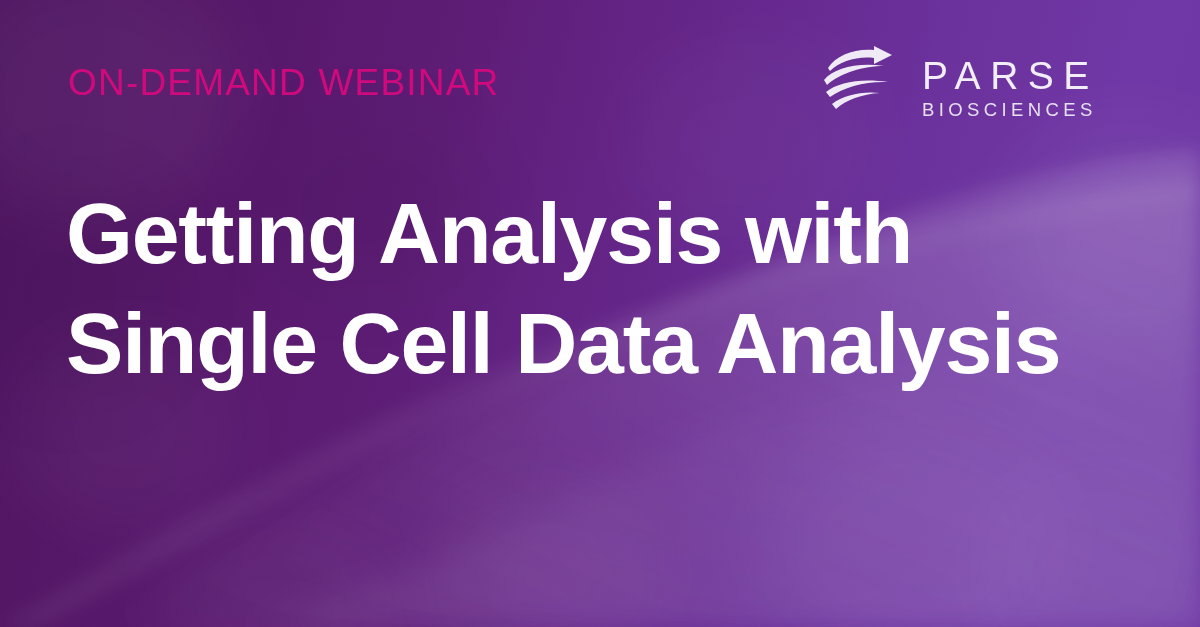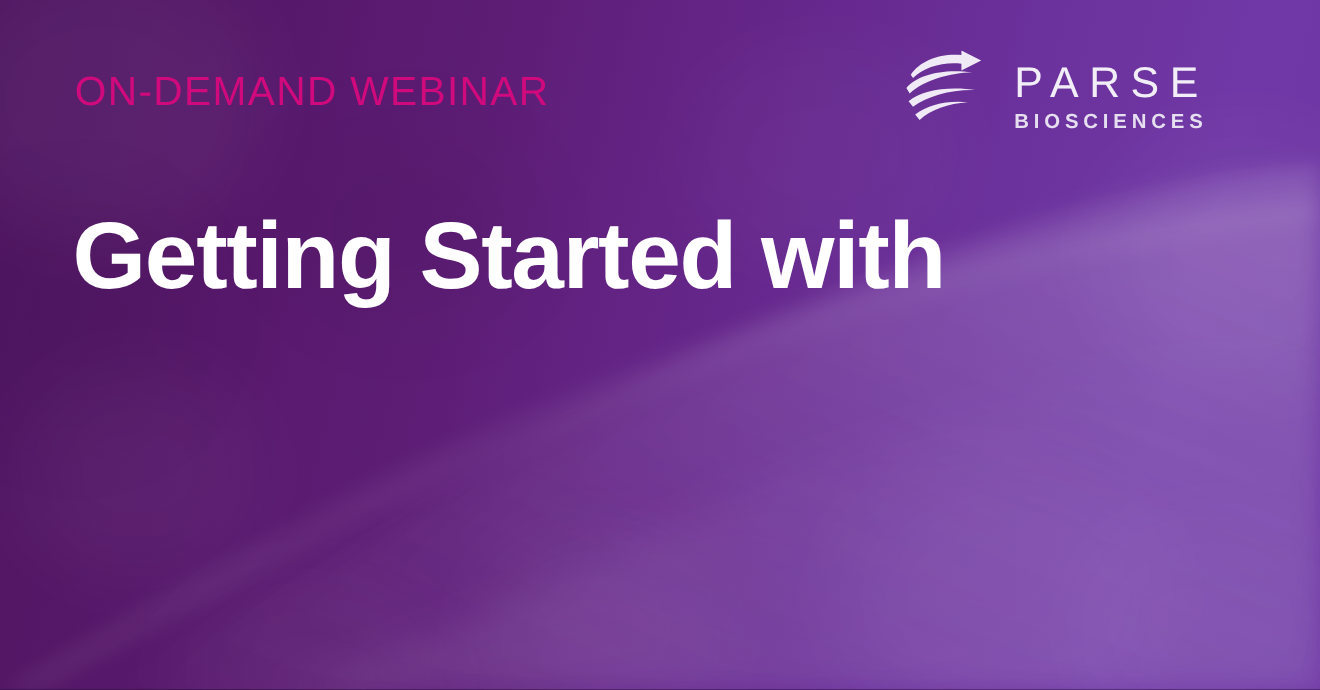--- a/index.html
+++ b/index.html
@@ -110,21 +110,21 @@
     font-weight: 400;
     letter-spacing: 9.5px;
     line-height: 44px;
     text-align: left;
     white-space: nowrap;
   }
   .logo-sub {
     display: block;
     color: #e6dff0;
     font-size: 18.5px;
-    font-weight: 700;
+    font-weight: 400;
     letter-spacing: 4.4px;
     line-height: 24px;
     text-align: left;
     white-space: nowrap;
   }
 </style>
 </head>
 <body>
 
 <div id="banner">
@@ -168,21 +168,22 @@
     </defs>
     <path d="M1200,150 C980,168 700,270 430,430 C300,505 190,575 90,627 L1200,627 Z" fill="url(#swA)" filter="url(#blurA)"></path>
     <path d="M1200,176 C960,196 680,300 420,455 C300,525 190,590 110,627 L1200,627 Z" fill="url(#swB)" filter="url(#blurB)"></path>
     <path d="M1200,300 C1000,320 760,400 520,520 C410,572 320,610 250,627 L1200,627 Z" fill="url(#swC)" filter="url(#blurB)"></path>
     <path d="M0,627 C140,540 340,430 560,340 C800,244 1020,196 1200,180 L1200,200 C1030,218 820,266 590,360 C370,450 170,558 40,627 Z" fill="#ffffff" opacity="0.05" filter="url(#blurA)"></path>
   </svg>
 
   <div class="eyebrow">ON-DEMAND WEBINAR</div>
 
   <h1 class="headline">
-    <span class="hl-line">Getting Started with</span>
+    <span class="hl-line">Getting Analysis with</span>
+    <span class="hl-line">Single Cell Data Analysis</span>
   </h1>
 
   <div class="logo">
     <svg class="logo-mark" viewBox="0 0 86 66">
       <g fill="#efeaf6">
 
         <path d="M10,22 C18,9 38,2 56,4 L56,0 L74,9 L56,18 L56,12 C40,10 22,15 12,25 Z"></path>
 
         <path d="M6,34 C16,22 40,16 66,20 C46,20 22,27 9,39 Z"></path>
 

